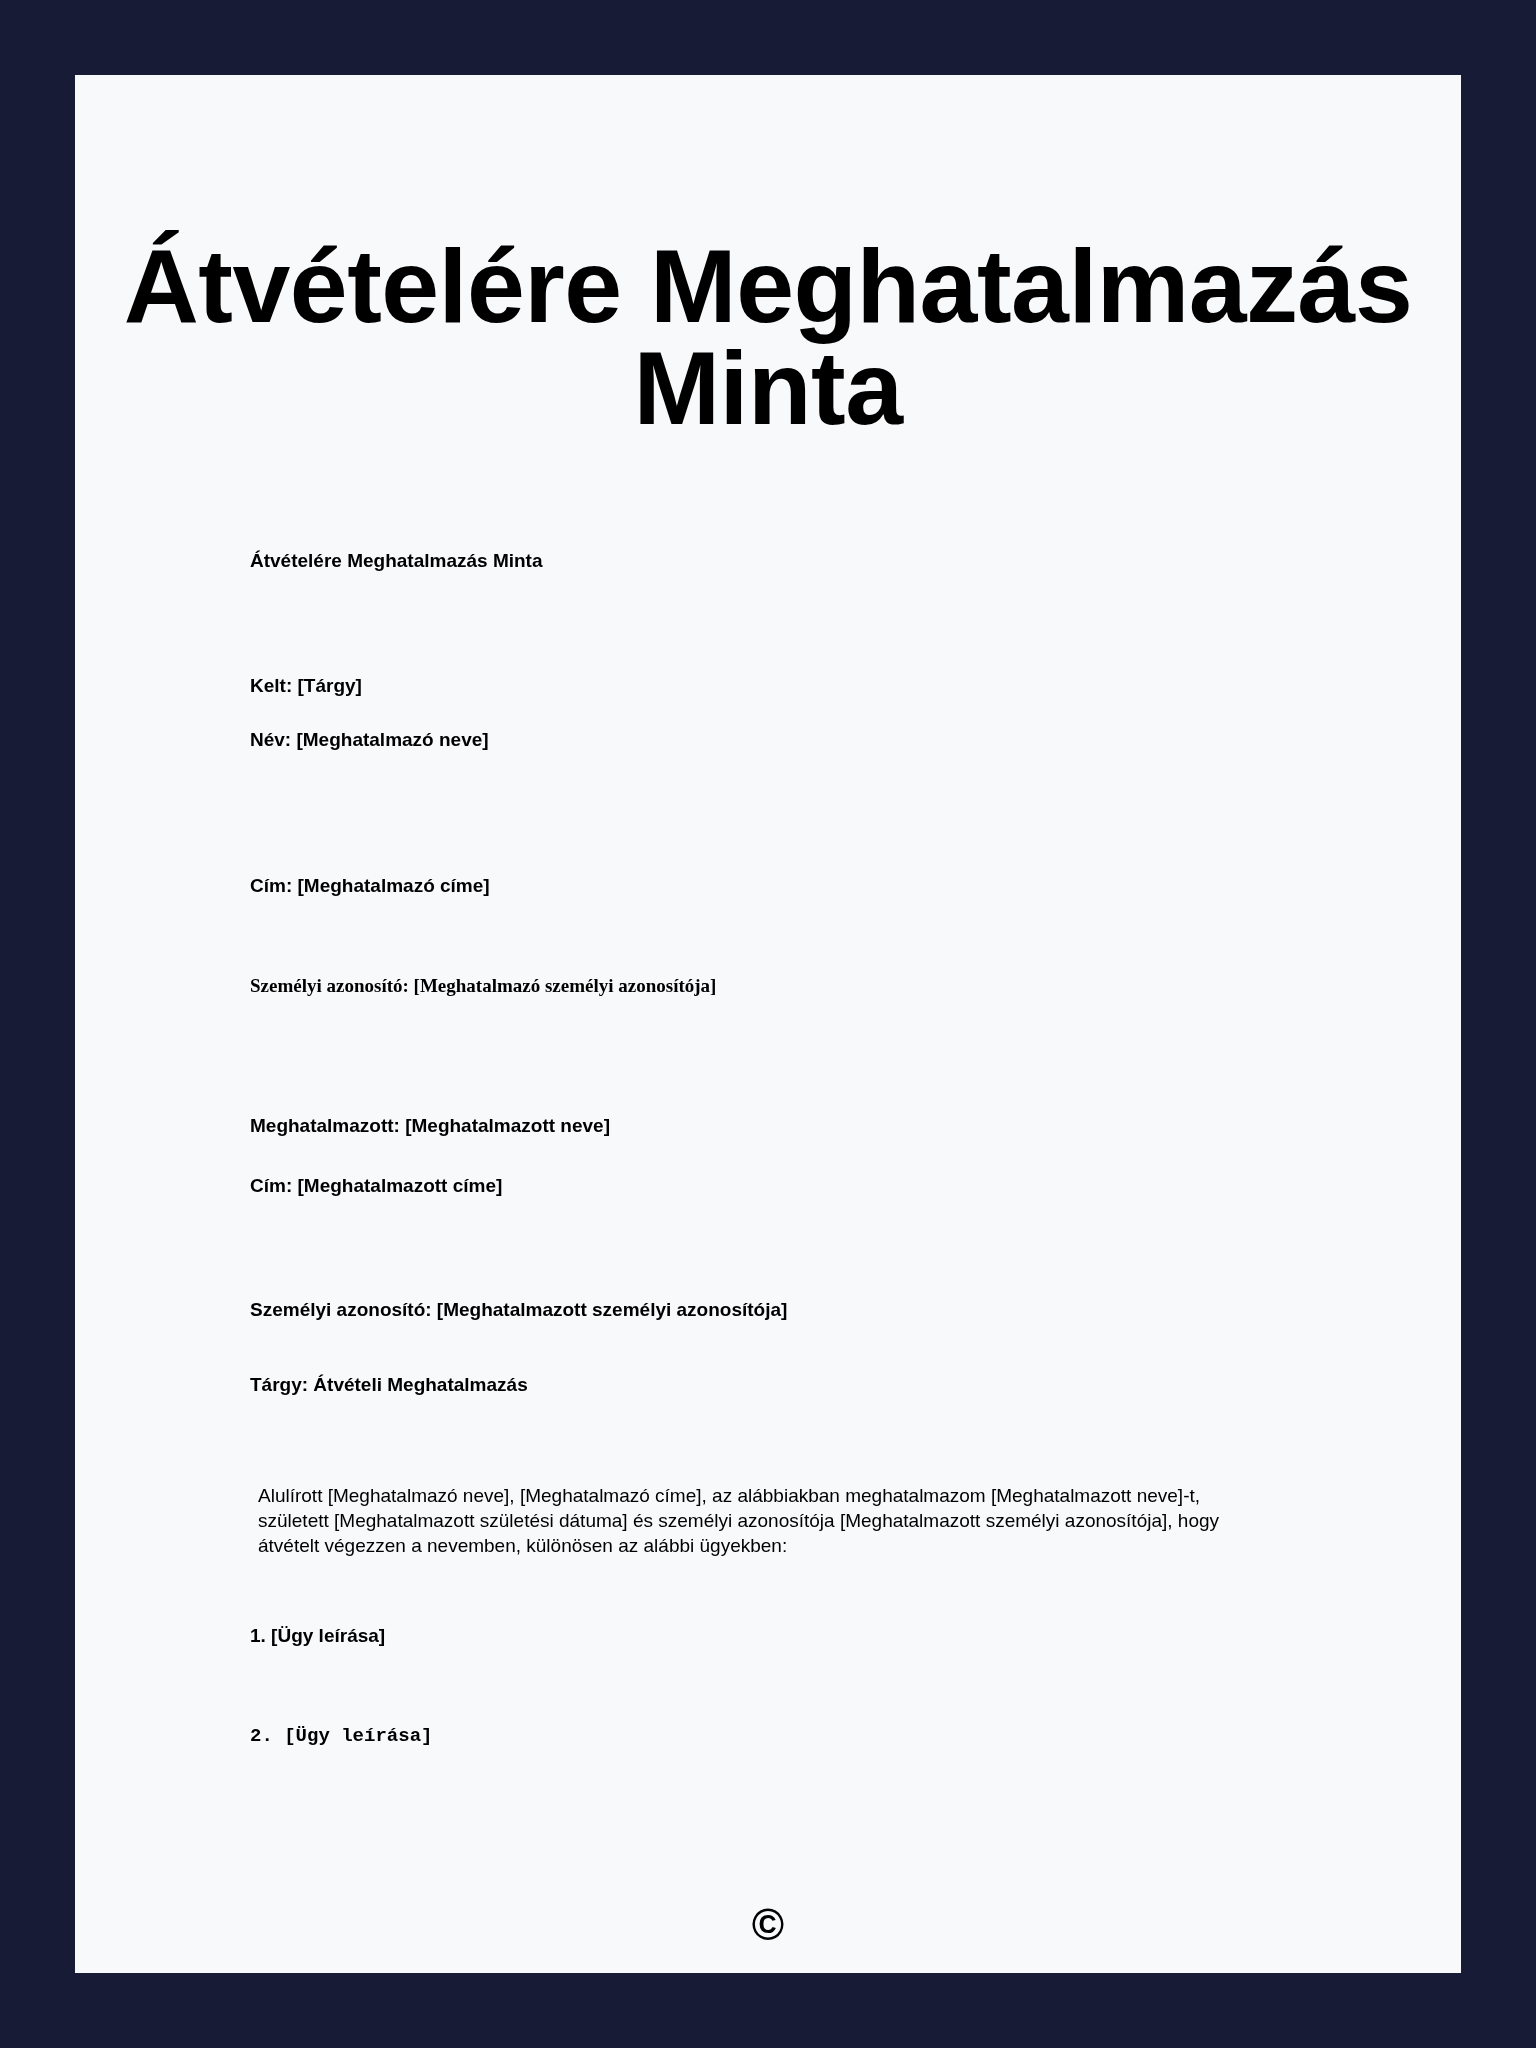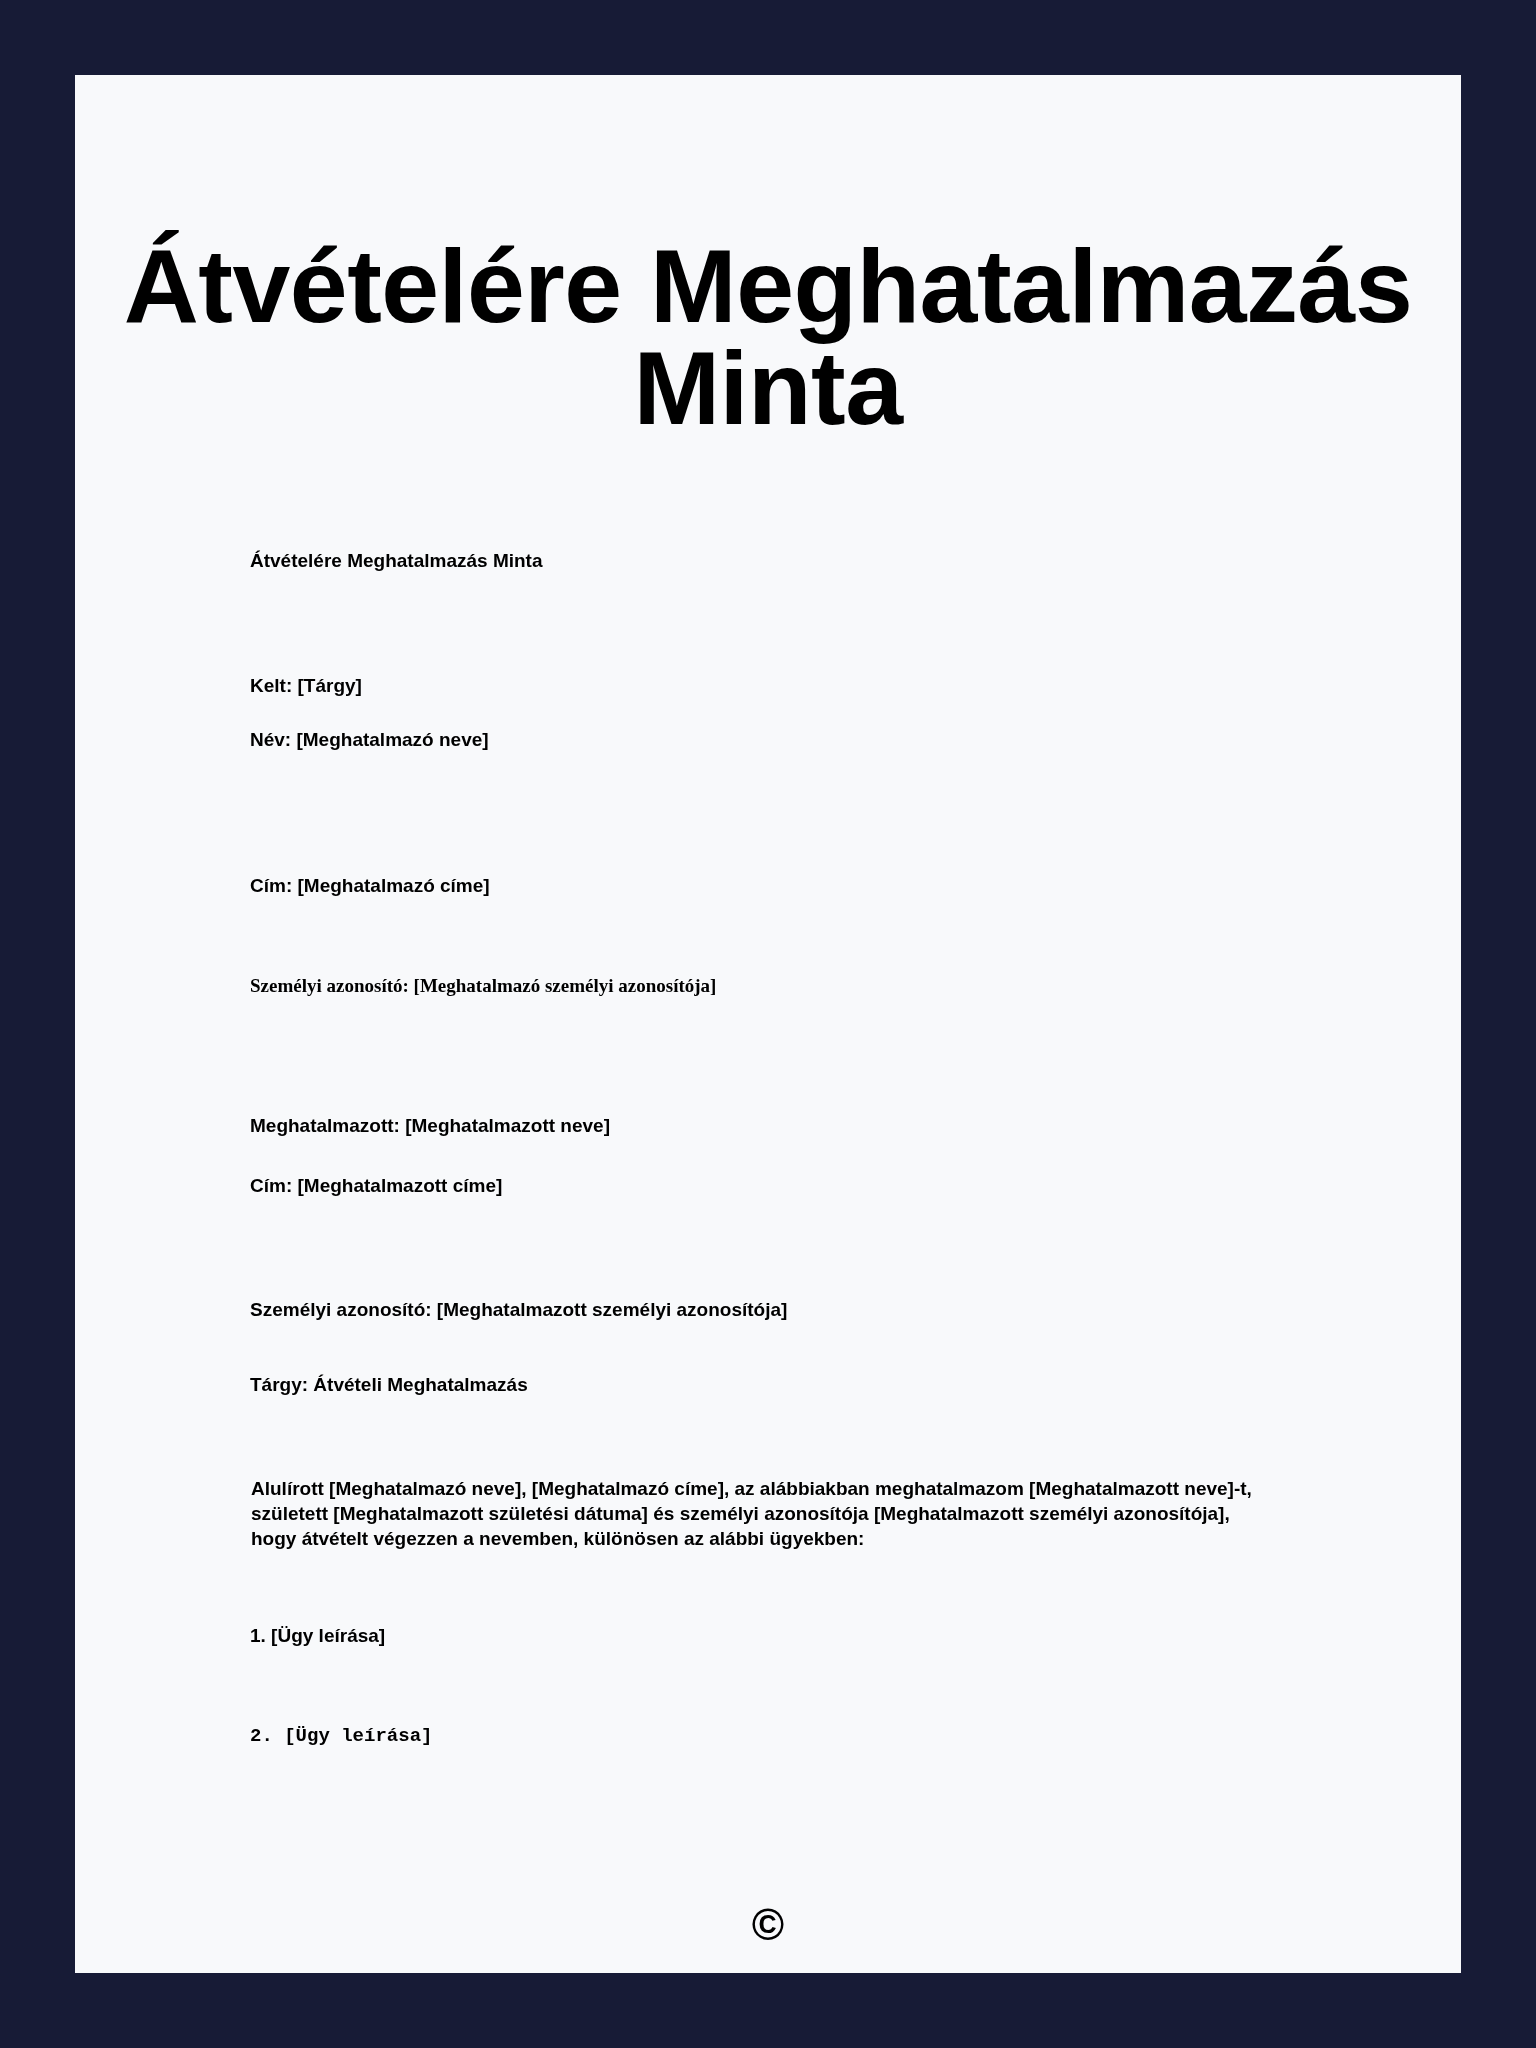--- a/index.html
+++ b/index.html
@@ -42,22 +42,22 @@
       font-weight: bold;
       font-size: 19px;
       line-height: 22px;
       color: #000;
       white-space: nowrap;
     }
     .para {
       position: absolute;
       left: 250px;
       width: 1010px;
-      margin: 1px;
-      font-weight: bold;
+      margin: 8px;
+      font-weight: normal;
       font-size: 19px;
       line-height: 25px;
       color: #000;
     }
     .copyright {
       position: absolute;
       left: 0;
       width: 1536px;
       top: 1900px;
       text-align: center;

